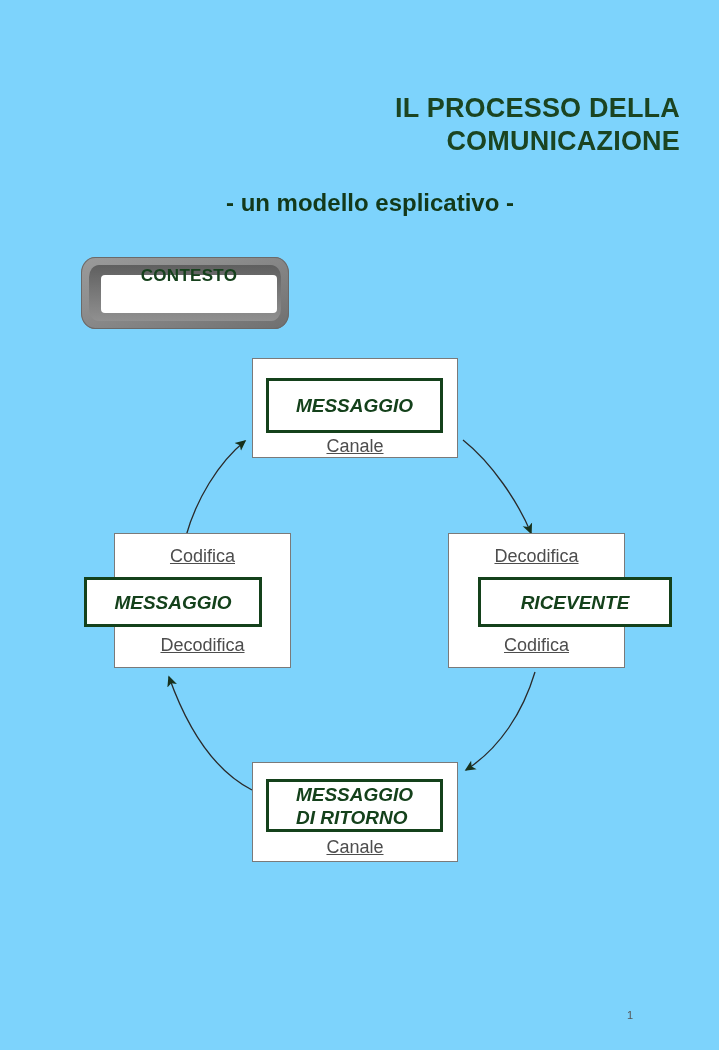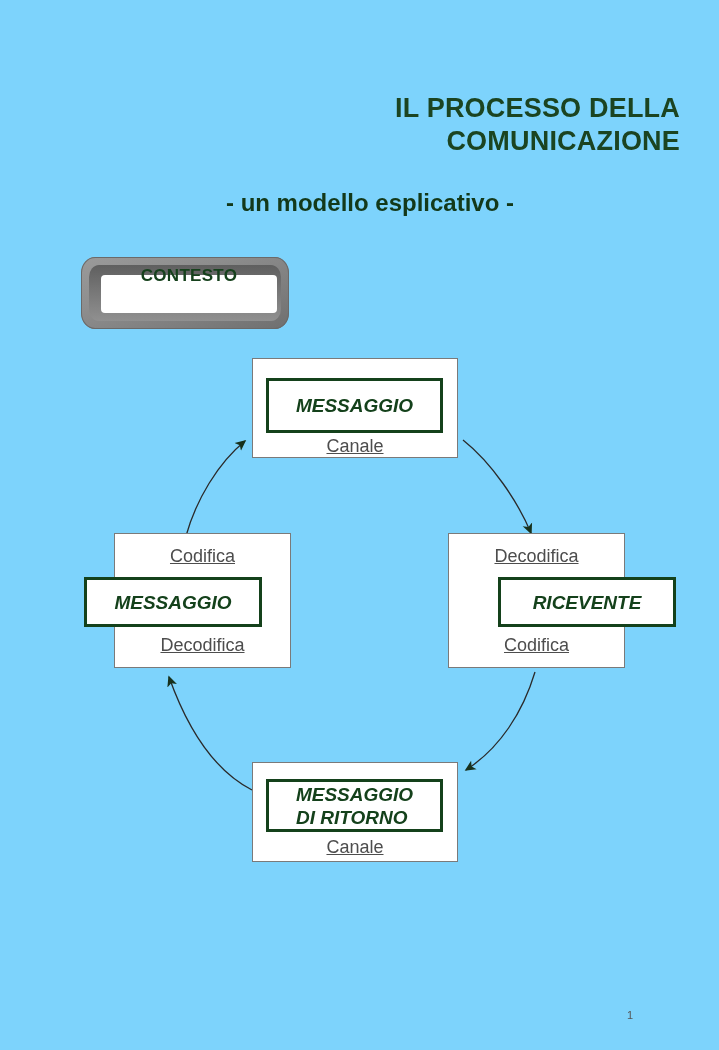--- a/index.html
+++ b/index.html
@@ -156,21 +156,21 @@
   
   #emit-outer { left: 114px; top: 533px; width: 177px; height: 135px; }
   #emit-cap-top { left: 114px; top: 545px; width: 177px; }
   #emit-cap-bot { left: 114px; top: 634px; width: 177px; }
   #emit-green { left: 84px; top: 577px; width: 178px; height: 50px; }
 
   
   #ric-outer { left: 448px; top: 533px; width: 177px; height: 135px; }
   #ric-cap-top { left: 448px; top: 545px; width: 177px; }
   #ric-cap-bot { left: 448px; top: 634px; width: 177px; }
-  #ric-green { left: 478px; top: 577px; width: 178px; height: 50px; margin-left: 20px; }
+  #ric-green { left: 478px; top: 577px; width: 194px; height: 50px; }
 
   
   .page-num {
     position: absolute;
     left: 600px;
     top: 1008px;
     width: 60px;
     text-align: center;
     color: #555555;
     font-size: 11px;

